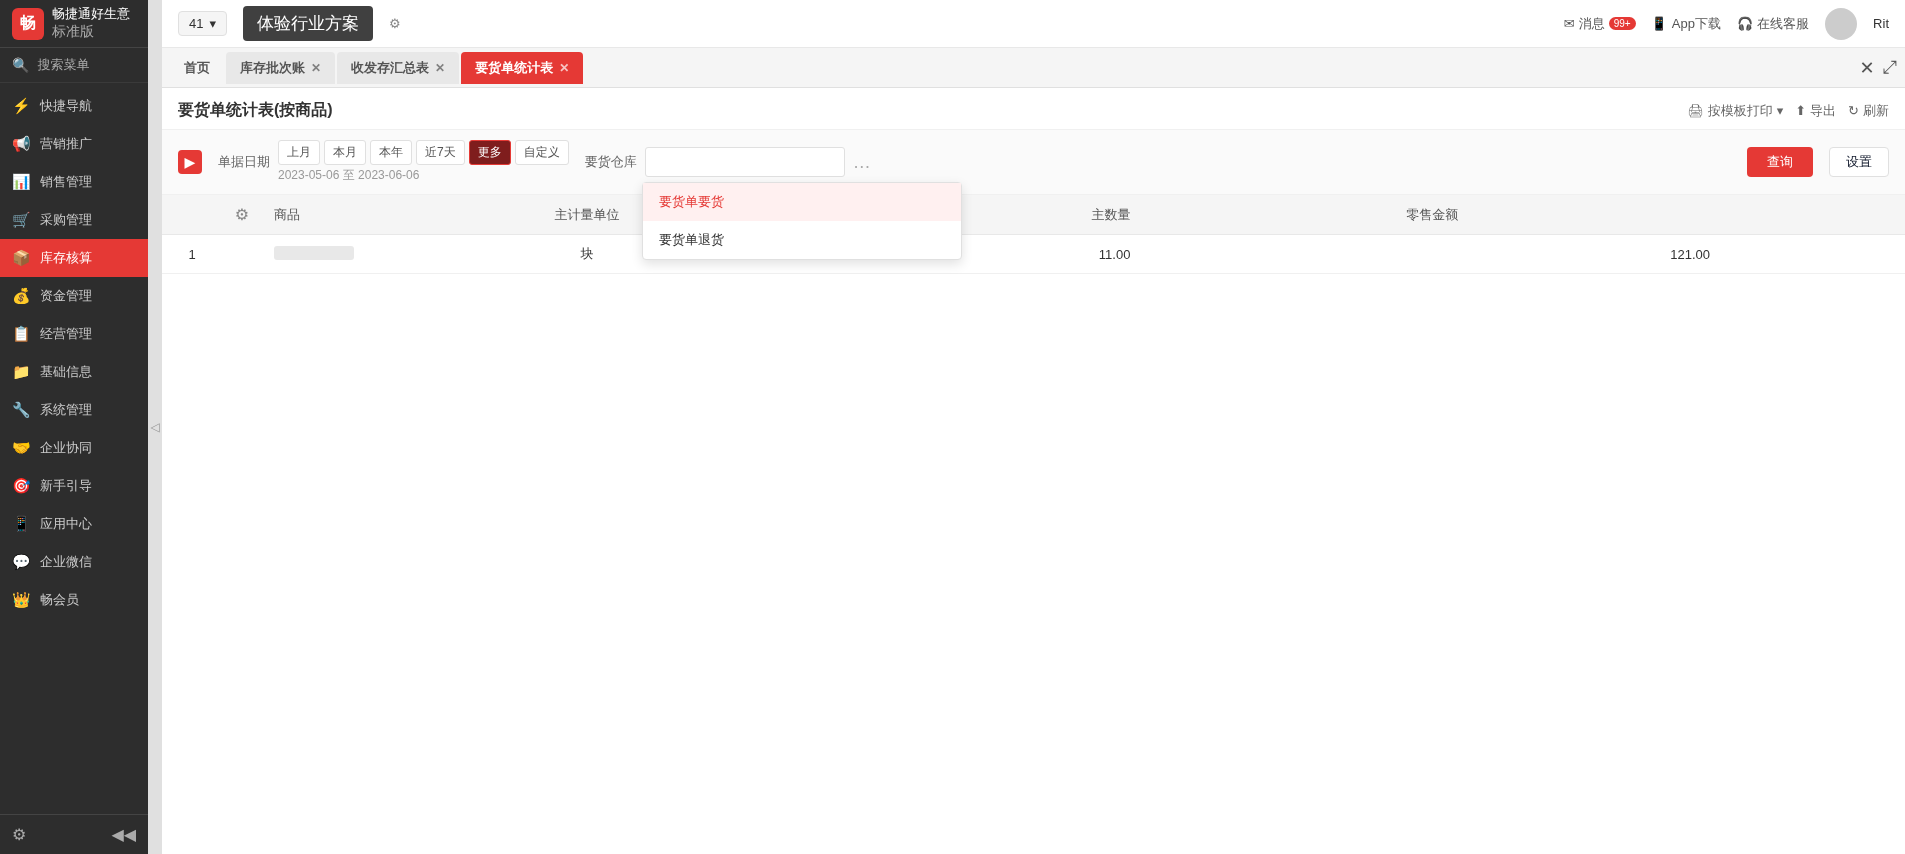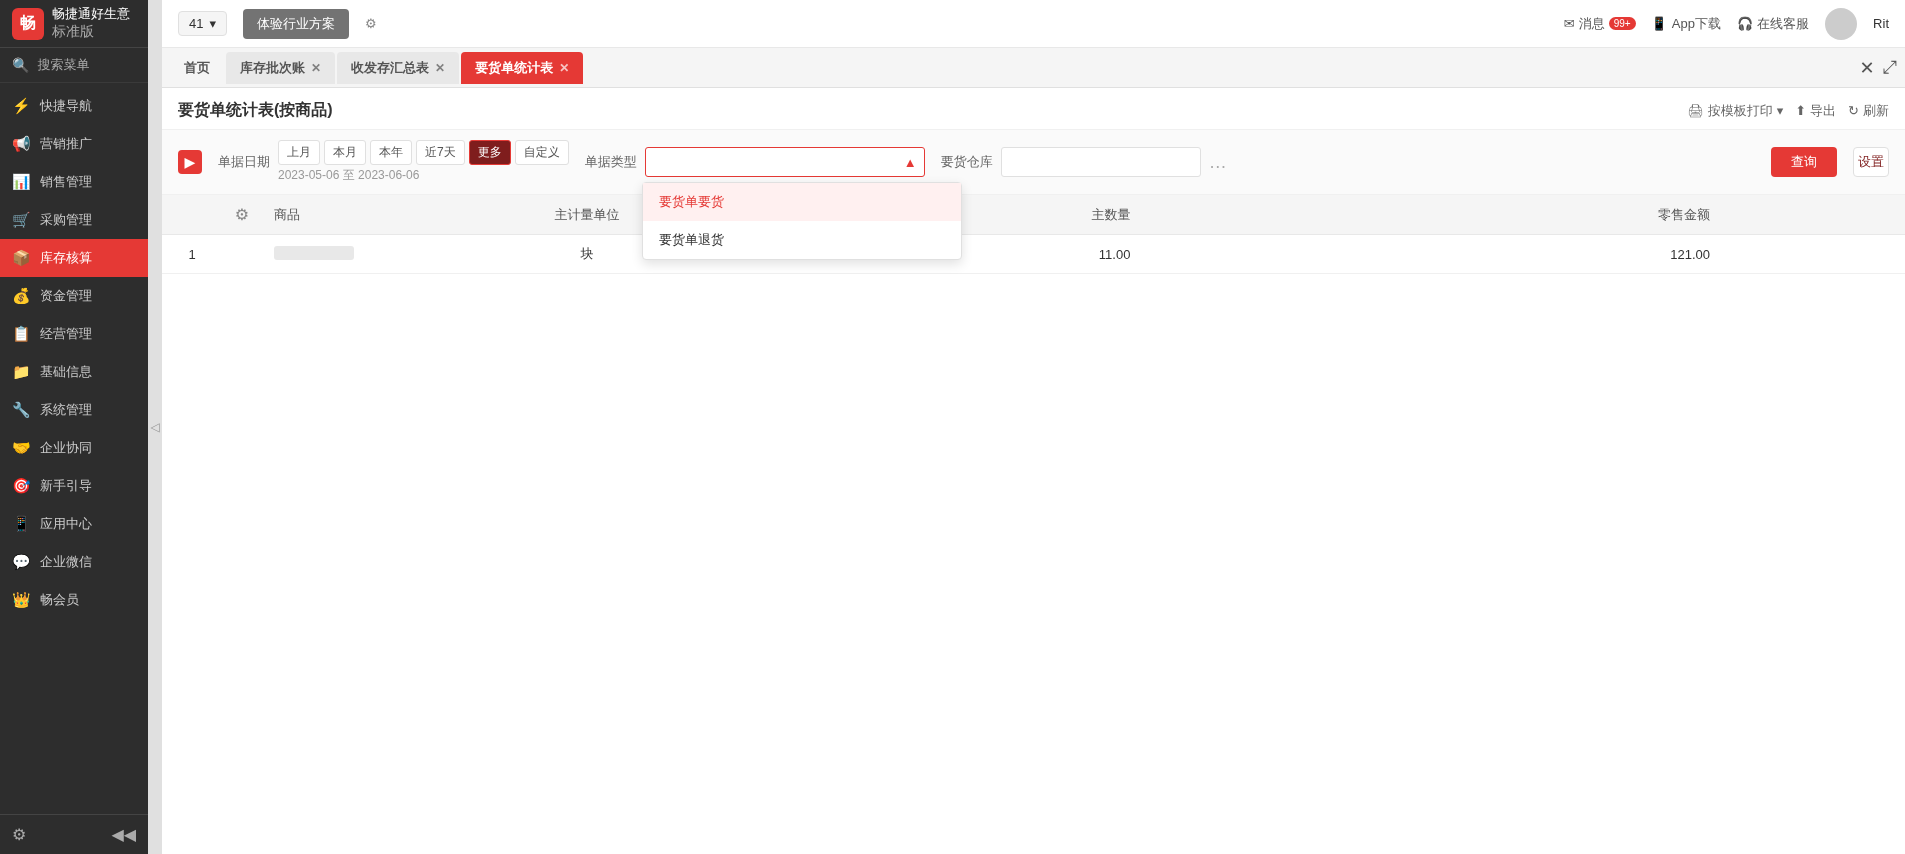--- a/index.html
+++ b/index.html
@@ -110,27 +110,27 @@
       gap: 6px;
       background: #f5f5f5;
       border: 1px solid #e0e0e0;
       border-radius: 4px;
       padding: 4px 10px;
       cursor: pointer;
       font-size: 13px;
       color: #333;
     }
     .industry-btn {
-      background: #737373;
+      background: #404040;
       color: white;
       border: none;
       border-radius: 4px;
       padding: 6px 14px;
       cursor: pointer;
-      font-size: 13px;
+      font-size: 17px;
     }
     .topbar-right { display: flex; align-items: center; gap: 16px; }
     .topbar-icon-item {
       display: flex;
       align-items: center;
       gap: 4px;
       color: #555;
       cursor: pointer;
       font-size: 13px;
     }
@@ -285,24 +285,24 @@
       color: white;
       border: none;
       border-radius: 4px;
       padding: 6px 20px;
       cursor: pointer;
       font-size: 13px;
       margin-left: auto;
     }
     .settings-btn {
       background: white;
-      color: #7f1d1d;
+      color: #0f172a;
       border: 1px solid #e0e0e0;
       border-radius: 4px;
-      padding: 5px 4px;
+      padding: 5px 16px;
       cursor: pointer;
       font-size: 13px;
     }
 
     
     .dropdown-menu {
       position: absolute;
       top: 52px;
       left: 480px;
       width: 320px;
@@ -539,27 +539,20 @@
             <button class="date-btn">本月</button>
             <button class="date-btn">本年</button>
             <button class="date-btn">近7天</button>
             <button class="date-btn more">更多</button>
             <button class="date-btn">自定义</button>
           </div>
           <div class="date-range">2023-05-06 至 2023-06-06</div>
         </div>
       </div>
 
-      <div class="filter-type-group">
-        <span class="filter-label">单据类型</span>
-        <div style="position:relative; display:inline-block;">
-          <input class="filter-type-input" type="text" placeholder="" style="">
-          <span class="filter-type-arrow" style="color:#e53935;">▲</span>
-        </div>
-      </div>
 
       <div class="filter-warehouse-group">
         <span class="filter-label">要货仓库</span>
         <input class="filter-warehouse-input" type="text" style="">
         <span class="filter-more">…</span>
       </div>
 
       <button class="query-btn">查询</button>
       <button class="settings-btn">设置</button>
 
@@ -573,21 +566,21 @@
       <table class="data-table">
         <thead>
           <tr>
             <th class="center" style="width:60px;"></th>
             <th class="center" style="width:40px;">
               <span class="settings-icon">⚙</span>
             </th>
             <th style="width:250px;">商品</th>
             <th class="center" style="width:150px;">主计量单位</th>
             <th style="text-align:right;">主数量</th>
-            <th style="text-align:right;">零售金额</th>
+            <th style="text-align:center;">零售金额</th>
             <th></th>
           </tr>
         </thead>
         <tbody>
           <tr class="table-row">
             <td class="center">1</td>
             <td class="center"></td>
             <td>
               <span class="product-placeholder"></span>
             </td>

